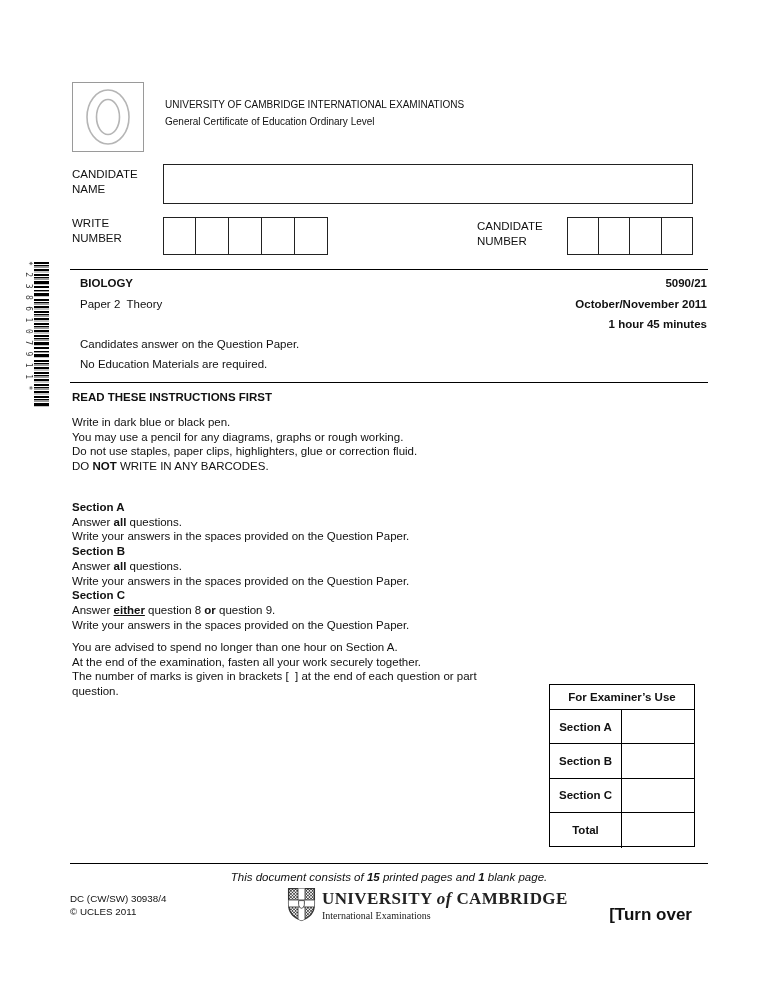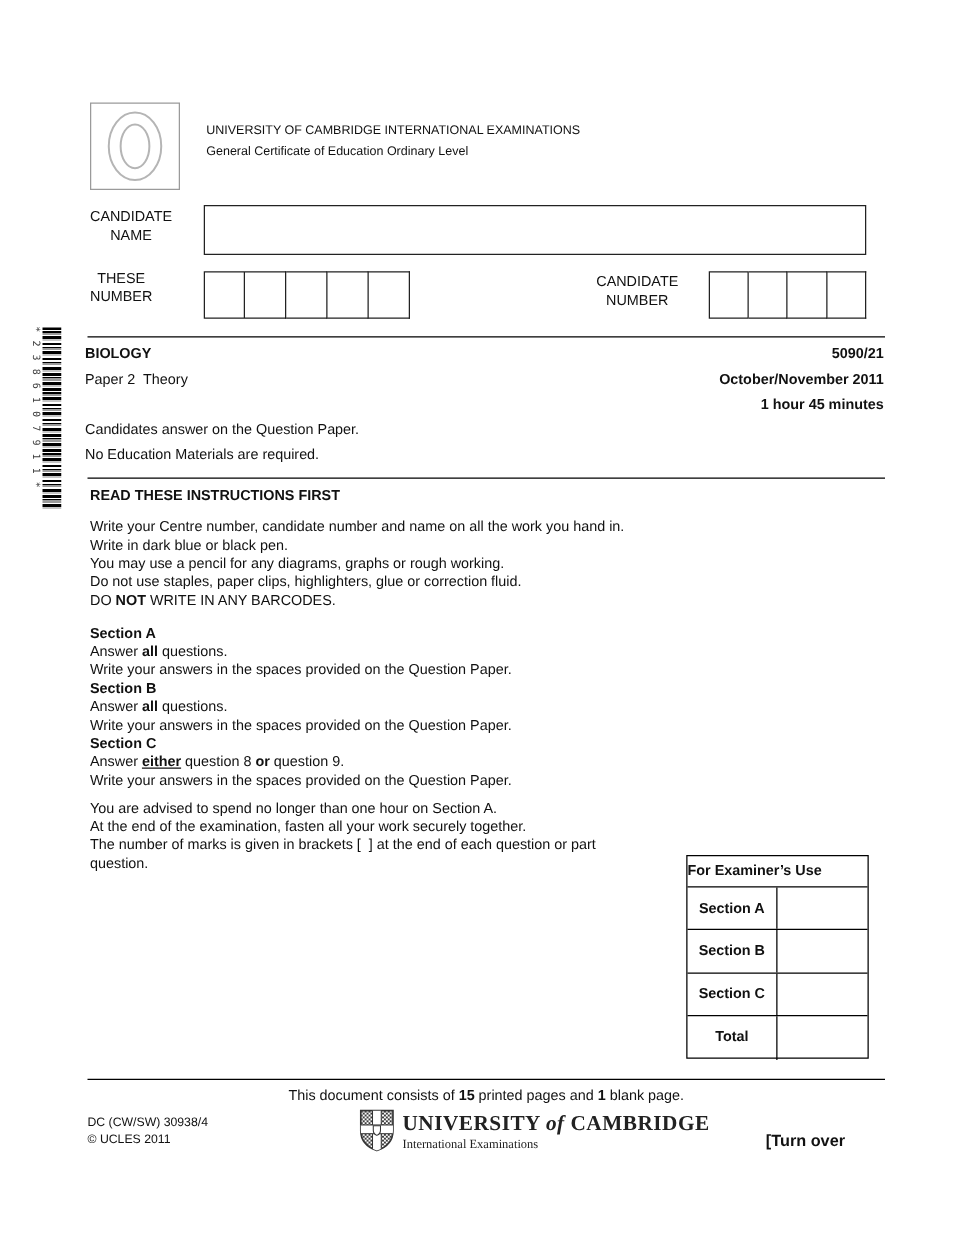--- a/index.html
+++ b/index.html
@@ -18,52 +18,52 @@
     font-family:"DejaVu Sans Mono","Liberation Mono",monospace;font-size:8px;letter-spacing:6.5px;
     color:#3a3a3a;white-space:pre;}
 
   
   .o-logo{position:absolute;left:72px;top:82px;width:72px;height:70px;border:1px solid #9a9a9a;box-sizing:border-box;}
 
   
   .uni-header{position:absolute;left:165px;top:96px;line-height:17px;font-size:10px;}
 
   
-  .field-label{position:absolute;left:72px;line-height:14.5px;text-align:center;}
+  .field-label{position:absolute;left:72px;line-height:14.5px;}
   .name-box{position:absolute;left:163px;top:164px;width:530px;height:40px;border:1.2px solid #222;box-sizing:border-box;}
   .cellrow{position:absolute;display:flex;}
   .cell{height:38px;border:1.2px solid #222;border-left:none;box-sizing:border-box;}
   .cell:first-child{border-left:1.2px solid #222;}
   .centre-cells{left:163px;top:217px;}
   .centre-cells .cell{width:33px;}
   .cand-cells{left:567px;top:217px;}
   .cand-cells .cell{width:31.5px;}
 
   
-  .exam-left{position:absolute;left:68px;white-space:pre;}
+  .exam-left{position:absolute;left:80px;white-space:pre;}
   .exam-right{position:absolute;right:61px;text-align:right;white-space:pre;}
 
   .block{position:absolute;left:72px;}
 
   
   .ex-table{position:absolute;left:549px;top:684px;width:146px;height:163px;border:1.4px solid #000;box-sizing:border-box;}
-  .ex-head{height:25px;line-height:24px;font-weight:bold;border-bottom:1.2px solid #000;box-sizing:border-box;}
+  .ex-head{height:25px;line-height:24px;text-align:center;font-weight:bold;border-bottom:1.2px solid #000;box-sizing:border-box;}
   .ex-row{display:flex;height:34.4px;border-bottom:1.2px solid #000;box-sizing:border-box;}
   .ex-row:last-child{border-bottom:none;}
   .ex-label{width:72px;border-right:1.2px solid #000;display:flex;align-items:center;justify-content:center;
             font-weight:bold;box-sizing:border-box;}
   .ex-value{flex:1;}
 
   
-  .consists{position:absolute;left:70px;top:871px;width:638px;text-align:center;}
+  .consists{position:absolute;left:70px;top:871px;width:638px;text-align:center;font-style:italic;}
   .refs{position:absolute;left:70px;top:893px;font-size:9.8px;line-height:12.5px;}
   .cam-logo-text{position:absolute;left:322px;top:889px;font-family:"Liberation Serif","DejaVu Serif",serif;color:#222;}
   .cam-l1{font-size:17px;font-weight:bold;letter-spacing:0.4px;}
   .cam-l2{font-size:10px;margin-top:1px;}
-  .turn-over{position:absolute;right:92px;top:905px;font-weight:bold;font-size:13px;}
+  .turn-over{position:absolute;right:76px;top:905px;font-weight:bold;font-size:17px;}
   .shield{position:absolute;left:287px;top:887px;}
 </style>
 </head>
 <body>
 
 <div class="page">
 
   <div class="barcode-bars"></div>
   <div class="barcode-digits">*2386107911*</div>
 
@@ -79,21 +79,21 @@
     <div>General Certificate of Education Ordinary Level</div>
   </div>
 
   <div class="field-label" style="top:167px">
     <div>CANDIDATE</div>
     <div>NAME</div>
   </div>
   <div class="name-box"></div>
 
   <div class="field-label" style="top:216px">
-    <div>THESE</div>
+    <div>WRITE</div>
     <div>NUMBER</div>
   </div>
   <div class="cellrow centre-cells">
     <div class="cell"></div>
     <div class="cell"></div>
     <div class="cell"></div>
     <div class="cell"></div>
     <div class="cell"></div>
   </div>
 
@@ -116,21 +116,20 @@
   <div class="exam-right b" style="top:298px">October/November 2011</div>
   <div class="exam-right b" style="top:318px">1 hour 45 minutes</div>
   <div class="exam-left" style="top:338px">Candidates answer on the Question Paper.</div>
   <div class="exam-left" style="top:358px">No Education Materials are required.</div>
 
   <div class="rule" style="top:382px"></div>
 
   <div class="block b" style="top:391px">READ THESE INSTRUCTIONS FIRST</div>
 
   <div class="block" style="top:415px">
-    <div class="line"><span>Write your Centre number, candidate number and name on all the work you hand in.</span></div>
     <div class="line"><span>Write in dark blue or black pen.</span></div>
     <div class="line"><span>You may use a pencil for any diagrams, graphs or rough working.</span></div>
     <div class="line"><span>Do not use staples, paper clips, highlighters, glue or correction fluid.</span></div>
     <div class="line"><span>DO </span><span style="font-weight: bold;">NOT</span><span> WRITE IN ANY BARCODES.</span></div>
   </div>
 
   <div class="block" style="top:500px">
     <div class="line"><span style="font-weight: bold;">Section A</span></div>
     <div class="line"><span>Answer </span><span style="font-weight: bold;">all</span><span> questions.</span></div>
     <div class="line"><span>Write your answers in the spaces provided on the Question Paper.</span></div>

